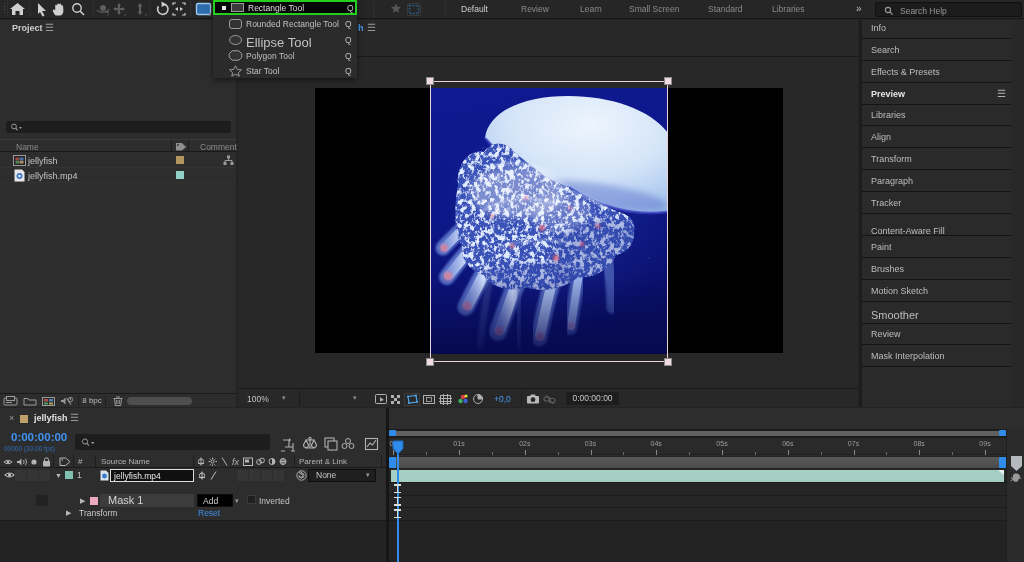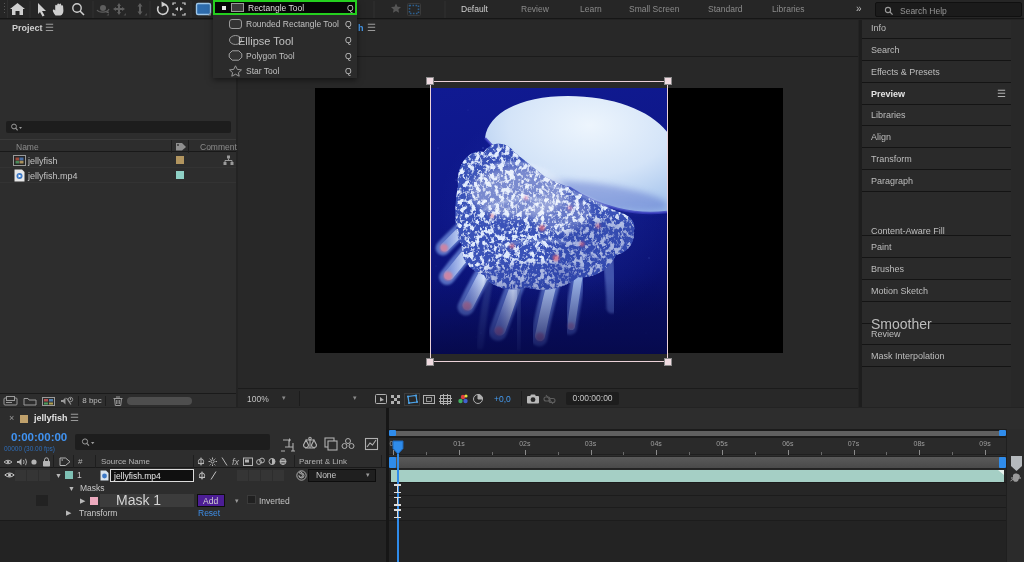--- a/index.html
+++ b/index.html
@@ -389,34 +389,37 @@
         </div>
   <div class="abs" style="left:0;top:106.5px;width:149px;height:21.9px;border-bottom:1.5px solid #141414;">
           <div class="abs" style="left:9px;top:5.9px;font-size:9px;color:#bdbdbd;white-space:nowrap;">Align</div>
         </div>
   <div class="abs" style="left:0;top:128.4px;width:149px;height:21.9px;border-bottom:1.5px solid #141414;">
           <div class="abs" style="left:9px;top:5.9px;font-size:9px;color:#bdbdbd;white-space:nowrap;">Transform</div>
         </div>
   <div class="abs" style="left:0;top:150.3px;width:149px;height:21.9px;border-bottom:1.5px solid #141414;">
           <div class="abs" style="left:9px;top:5.9px;font-size:9px;color:#bdbdbd;white-space:nowrap;">Paragraph</div>
         </div>
+  <div class="abs" style="left:0;top:172.2px;width:149px;height:21.9px;border-bottom:1.5px solid #141414;">
+          <div class="abs" style="left:9px;top:5.9px;font-size:9px;color:#bdbdbd;white-space:nowrap;">Tracker</div>
+        </div>
   <div class="abs" style="left:0;top:194.1px;width:149px;height:21.9px;border-bottom:1.5px solid #141414;">
           <div class="abs" style="left:9px;top:12px;font-size:9px;color:#bdbdbd;white-space:nowrap;">Content-Aware Fill</div>
         </div>
   <div class="abs" style="left:0;top:216.0px;width:149px;height:21.9px;border-bottom:1.5px solid #141414;">
           <div class="abs" style="left:9px;top:5.9px;font-size:9px;color:#bdbdbd;white-space:nowrap;">Paint</div>
         </div>
   <div class="abs" style="left:0;top:237.9px;width:149px;height:21.9px;border-bottom:1.5px solid #141414;">
           <div class="abs" style="left:9px;top:5.9px;font-size:9px;color:#bdbdbd;white-space:nowrap;">Brushes</div>
         </div>
   <div class="abs" style="left:0;top:259.8px;width:149px;height:21.9px;border-bottom:1.5px solid #141414;">
           <div class="abs" style="left:9px;top:5.9px;font-size:9px;color:#bdbdbd;white-space:nowrap;">Motion Sketch</div>
         </div>
   <div class="abs" style="left:0;top:281.7px;width:149px;height:21.9px;border-bottom:1.5px solid #141414;">
-          <div class="abs" style="left:9px;top:14px;font-size:14px;color:#bdbdbd;white-space:nowrap;">Smoother</div>
+          <div class="abs" style="left:9px;top:7px;font-size:11px;color:#bdbdbd;white-space:nowrap;">Smoother</div>
         </div>
   <div class="abs" style="left:0;top:303.6px;width:149px;height:21.9px;border-bottom:1.5px solid #141414;">
           <div class="abs" style="left:9px;top:5.9px;font-size:9px;color:#bdbdbd;white-space:nowrap;">Review</div>
         </div>
   <div class="abs" style="left:0;top:325.5px;width:149px;height:21.9px;border-bottom:1.5px solid #141414;">
           <div class="abs" style="left:9px;top:5.9px;font-size:9px;color:#bdbdbd;white-space:nowrap;">Mask Interpolation</div>
         </div>
   </div>
   <div class="abs" style="left:152px;top:0;width:13px;height:387px;background:#282828;"></div>
 </div>
@@ -544,30 +547,26 @@
         <div class="abs" style="left:273px;top:0.5px;width:11px;height:11px;background:#353535;"></div>
         <svg class="abs" style="left:296px;top:1px;" width="11" height="11" viewBox="0 0 11 11">
           <path d="M5.5 3 a2.5 2.5 0 1 1 -2.5 2.5 a1.8 1.8 0 1 0 1.8 -1.8 a1 1 0 1 1 0.7 -0.7" fill="none" stroke="#b8b8b8" stroke-width="0.9"></path>
           <circle cx="5.5" cy="5.5" r="4.7" fill="none" stroke="#b8b8b8" stroke-width="0.9"></circle>
         </svg>
         <div class="abs" style="left:308px;top:-0.5px;width:68px;height:13px;background:#1f1f1f;border:1px solid #0d0d0d;">
           <div class="abs" style="left:7px;top:0.5px;color:#c8c8c8;font-size:8.5px;">None</div>
           <div class="abs" style="left:57px;top:1.5px;color:#9a9a9a;font-size:7px;">▾</div>
         </div>
       </div>
-  <div class="abs" style="left:0;top:74px;width:389px;height:12.5px;">
-        <div class="abs" style="left:68px;top:3px;color:#b8b8b8;font-size:7px;">▼</div>
-        <div class="abs" style="left:80px;top:1px;color:#c8c8c8;font-size:8.5px;">Masks</div>
-      </div>
   <div class="abs" style="left:0;top:86.5px;width:389px;height:12.5px;">
         <div class="abs" style="left:36px;top:0.5px;width:12px;height:11px;background:#222222;"></div>
         <div class="abs" style="left:80px;top:2px;color:#b8b8b8;font-size:7px;">▶</div>
         <div class="abs" style="left:90px;top:2px;width:8px;height:8px;background:#eba9bd;"></div>
-        <div class="abs" style="left:100px;top:-0.5px;width:94px;height:13px;background:#3c3c3c;color:#d4d4d4;font-size:14px;line-height:12px;padding-left:16px;">Mask 1</div>
-        <div class="abs" style="left:197px;top:-0.5px;width:28px;height:13px;background:#4c1d95;border:1px solid #0d0d0d;">
+        <div class="abs" style="left:100px;top:-0.5px;width:94px;height:13px;background:#3c3c3c;color:#d4d4d4;font-size:11px;line-height:12px;padding-left:8px;">Mask 1</div>
+        <div class="abs" style="left:197px;top:-0.5px;width:36px;height:13px;background:#000000;border:1px solid #0d0d0d;">
           <div class="abs" style="left:5px;top:0.5px;color:#d0d0d0;font-size:8.5px;">Add</div>
           <div class="abs" style="left:37px;top:1.5px;color:#9a9a9a;font-size:7px;">▾</div>
         </div>
         <div class="abs" style="left:247px;top:0.5px;width:9px;height:9px;background:#202020;border:1px solid #3a3a3a;"></div>
         <div class="abs" style="left:259px;top:1px;color:#c4c4c4;font-size:8.5px;">Inverted</div>
       </div>
   <div class="abs" style="left:0;top:99px;width:389px;height:12.5px;">
         <div class="abs" style="left:66px;top:2px;color:#b8b8b8;font-size:7px;">▶</div>
         <div class="abs" style="left:79px;top:1px;color:#c8c8c8;font-size:8.5px;">Transform</div>
         <div class="abs" style="left:198px;top:1px;color:#3e8ee8;font-size:8.5px;">Reset</div>
@@ -667,21 +666,21 @@
     <svg class="abs" style="left:15px;top:3px;" width="15" height="10" viewBox="0 0 15 10">
           <rect x="1.5" y="0.5" width="12" height="9" rx="2.5" fill="#333333" stroke="#9a9a9a"></rect>
         </svg>
     <div class="abs" style="left:33px;top:3px;color:#c0c0c0;font-size:8.5px;">Rounded Rectangle Tool</div>
     <div class="abs" style="left:132px;top:3px;color:#c0c0c0;font-size:8.5px;">Q</div>
   </div>
   <div class="abs" style="left:0;top:32px;width:144px;height:16px;">
     <svg class="abs" style="left:15px;top:3px;" width="15" height="10" viewBox="0 0 15 10">
           <ellipse cx="7.5" cy="5" rx="6" ry="4.5" fill="#333333" stroke="#9a9a9a"></ellipse>
         </svg>
-    <div class="abs" style="left:25px;top:3px;color:#c0c0c0;font-size:11px;">Ellipse Tool</div>
+    <div class="abs" style="left:33px;top:3px;color:#c0c0c0;font-size:13px;">Ellipse Tool</div>
     <div class="abs" style="left:132px;top:3px;color:#c0c0c0;font-size:8.5px;">Q</div>
   </div>
   <div class="abs" style="left:0;top:48px;width:144px;height:16px;">
     <svg class="abs" style="left:15px;top:2px;" width="15" height="11" viewBox="0 0 15 11">
           <path d="M4.2 0.8 L10.8 0.8 L13.8 3.8 L13.8 7.2 L10.8 10.2 L4.2 10.2 L1.2 7.2 L1.2 3.8 Z" fill="#333333" stroke="#a2a2a2"></path>
         </svg>
     <div class="abs" style="left:33px;top:3px;color:#c0c0c0;font-size:8.5px;">Polygon Tool</div>
     <div class="abs" style="left:132px;top:3px;color:#c0c0c0;font-size:8.5px;">Q</div>
   </div>
   <div class="abs" style="left:0;top:64px;width:144px;height:14px;">

